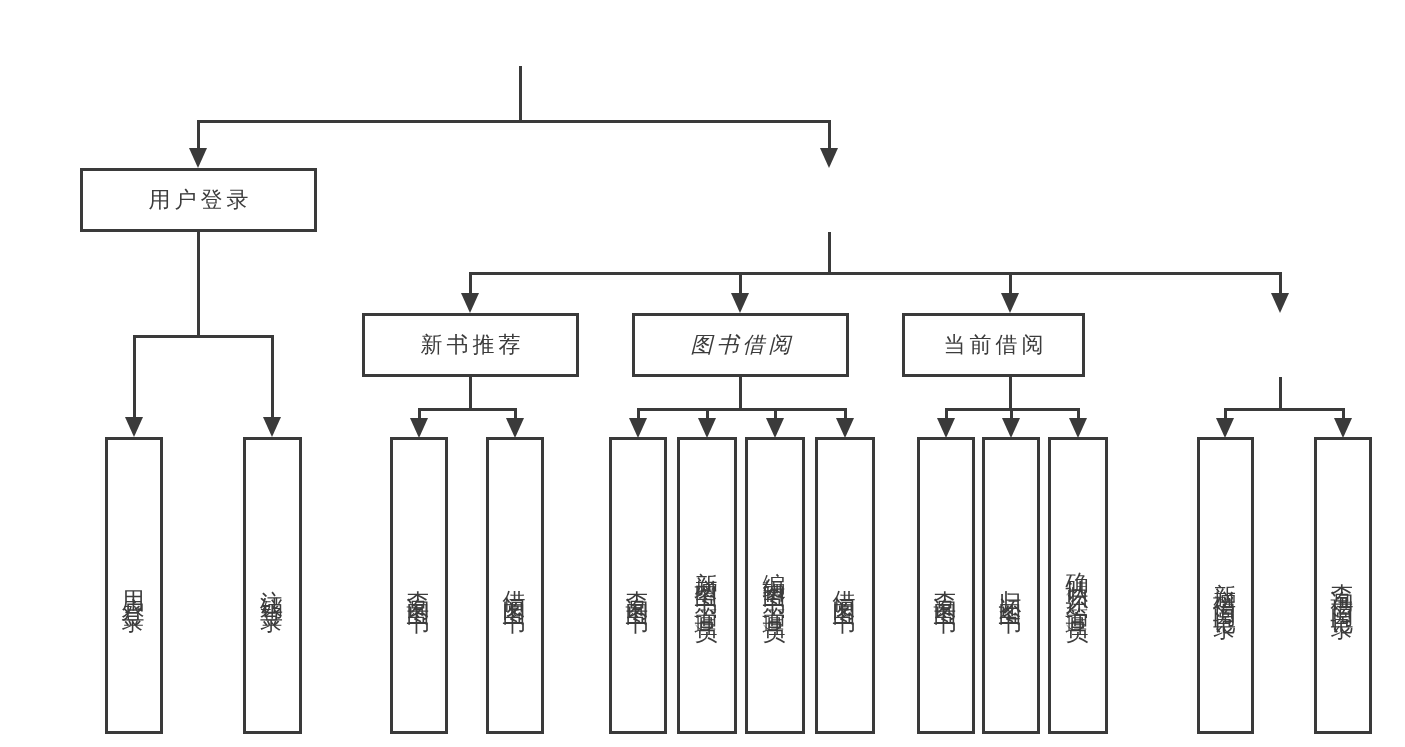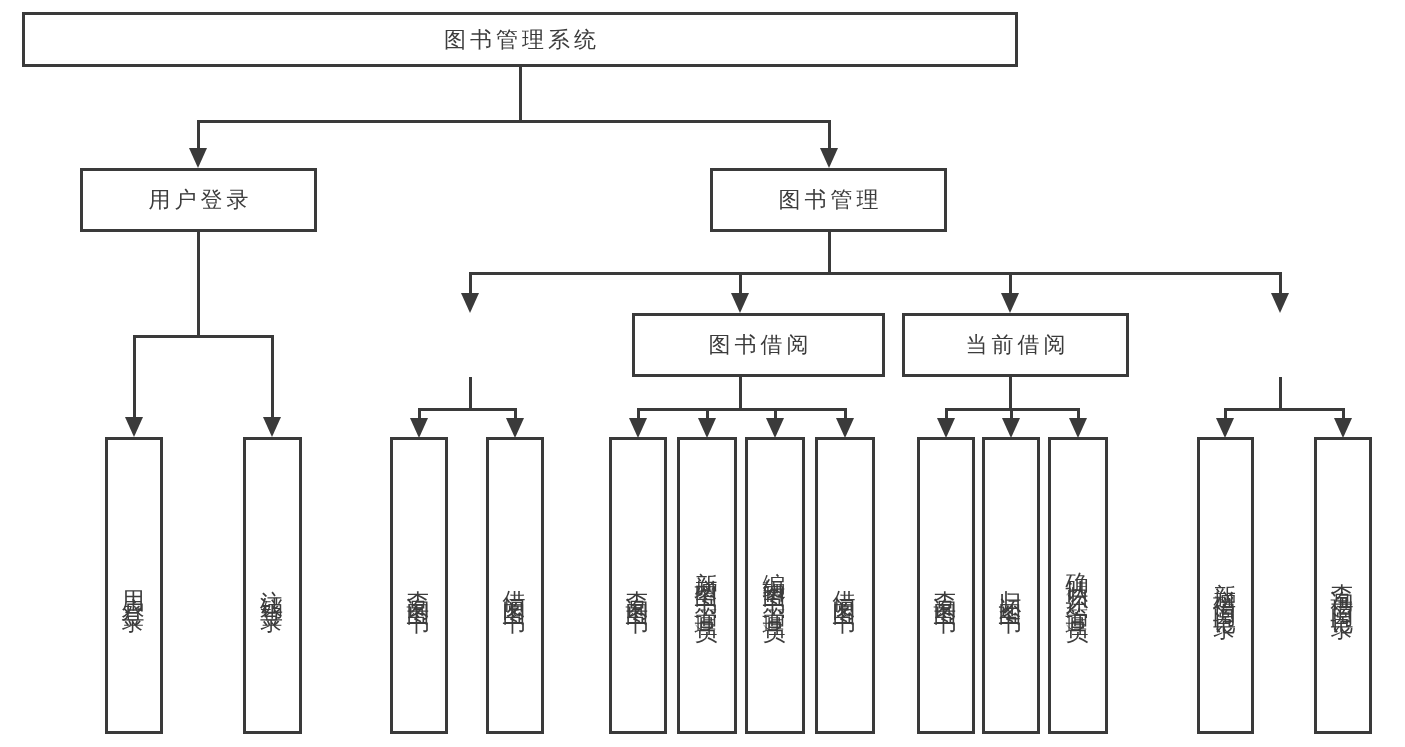--- a/index.html
+++ b/index.html
@@ -29,38 +29,35 @@
   .watermark{
     position:absolute;left:1164px;top:714px;z-index:6;
     font-size:20px;color:#a2a7ae;opacity:.92;letter-spacing:1px;white-space:nowrap;
   }
 </style>
 </head>
 <body>
 
 <div class="canvas">
 
-  <div class="node hnode" style="left:22px;top:12px;width:996px;height:55px;">
-    <span>图书管理系统</span>
-  </div>
 
   <div class="node hnode" style="left:80px;top:168px;width:237px;height:64px;">
     <span>用户登录</span>
   </div>
 
-  <div class="node hnode" style="left:710px;top:168px;width:237px;height:64px;">
-    <span>图书管理</span>
+
+  <div class="node hnode" style="left:362px;top:313px;width:217px;height:64px;">
+    <span>新书推荐</span>
   </div>
 
-
-  <div class="node hnode" style="left:632px;top:313px;width:253px;height:64px;">
+  <div class="node hnode" style="left:632px;top:313px;width:217px;height:64px;font-style:italic;">
     <span>图书借阅</span>
   </div>
 
-  <div class="node hnode" style="left:902px;top:313px;width:227px;height:64px;">
+  <div class="node hnode" style="left:902px;top:313px;width:183px;height:64px;">
     <span>当前借阅</span>
   </div>
 
 
   <div class="node leaf" style="left:105px;top:437px;width:58px;height:297px;">用户登录</div>
   <div class="node leaf" style="left:243px;top:437px;width:59px;height:297px;">注销登录</div>
 
   <div class="node leaf" style="left:390px;top:437px;width:58px;height:297px;">查询图书</div>
   <div class="node leaf" style="left:486px;top:437px;width:58px;height:297px;">借阅图书</div>
 

